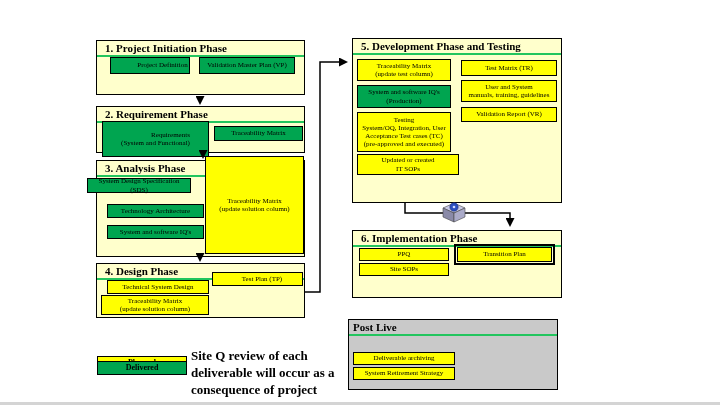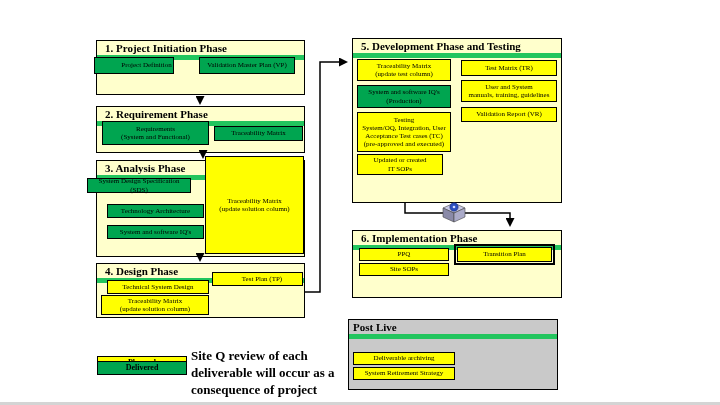--- a/index.html
+++ b/index.html
@@ -3,21 +3,21 @@
 <meta charset="utf-8">
 <style>
   * { margin:0; padding:0; box-sizing:border-box; }
   html,body { background:#ffffff; }
   body { font-family:"Liberation Serif", serif; color:#000; }
   .slide { position:relative; width:720px; height:405px; background:#ffffff; overflow:hidden; }
 
   .panel { position:absolute; background:#FFFFCC; border:1px solid #000; }
   .panel.gray { background:#C9C9C9; }
   .panel-title { font-weight:bold; font-size:11px; line-height:12px; padding:1px 0 1px 8px;
-                 border-bottom:5px solid #22c55e; white-space:nowrap; }
+                 border-bottom:2px solid #22c55e; white-space:nowrap; }
 
   .box { position:absolute; display:flex; align-items:center; justify-content:center;
          text-align:center; font-size:7px; line-height:1.18; border:1px solid #000;
          white-space:pre-line; padding:1px; }
   .delivered { background:#00A550; }
   .planned  { background:#FFFF00; }
   .highlight { outline:2px solid #000; outline-offset:1px; }
 
   .legend-box { font-weight:bold; font-size:8px; white-space:nowrap; }
 
@@ -49,24 +49,24 @@
   <div class="panel" style="left:352px;top:38px;width:210px;height:165px;">
     <div class="panel-title">5. Development Phase and Testing</div>
   </div>
   <div class="panel" style="left:352px;top:230px;width:210px;height:68px;">
     <div class="panel-title">6. Implementation Phase</div>
   </div>
   <div class="panel gray" style="left:348px;top:319px;width:210px;height:71px;">
     <div class="panel-title" style="padding-left:4px;">Post Live</div>
   </div>
 
-  <div class="box delivered" style="left:94px;top:57px;width:80px;height:17px;padding-left:26px;">Project Definition</div>
+  <div class="box delivered" style="left:110px;top:57px;width:80px;height:17px;padding-left:26px;">Project Definition</div>
   <div class="box delivered" style="left:199px;top:57px;width:96px;height:17px;">Validation Master Plan (VP)</div>
 
-  <div class="box delivered" style="left:102px;top:121px;width:107px;height:24px;">Requirements
+  <div class="box delivered" style="left:102px;top:121px;width:107px;height:36px;text-align:right;">Requirements
 (System and Functional)</div>
   <div class="box delivered" style="left:214px;top:126px;width:89px;height:15px;">Traceability Matrix</div>
 
   <div class="box planned" style="left:205px;top:156px;width:99px;height:98px;">Traceability Matrix
 (update solution column)</div>
   <div class="box delivered" style="left:87px;top:178px;width:104px;height:15px;">System Design Specification (SDS)</div>
   <div class="box delivered" style="left:107px;top:204px;width:97px;height:14px;">Technology Architecture</div>
   <div class="box delivered" style="left:107px;top:225px;width:97px;height:14px;">System and software IQ's</div>
 
   <div class="box planned" style="left:107px;top:280px;width:102px;height:14px;">Technical System Design</div>
@@ -79,21 +79,21 @@
   <div class="box planned" style="left:461px;top:60px;width:96px;height:16px;">Test Matrix (TR)</div>
   <div class="box delivered" style="left:357px;top:85px;width:94px;height:23px;">System and software IQ's
 (Production)</div>
   <div class="box planned" style="left:461px;top:80px;width:96px;height:22px;">User and System
 manuals, training, guidelines</div>
   <div class="box planned" style="left:357px;top:112px;width:94px;height:40px;">Testing
 System/OQ, Integration, User
 Acceptance Test cases (TC)
 (pre-approved and executed)</div>
   <div class="box planned" style="left:461px;top:107px;width:96px;height:15px;">Validation Report (VR)</div>
-  <div class="box planned" style="left:357px;top:154px;width:86px;height:21px;">Updated or created
+  <div class="box planned" style="left:357px;top:154px;width:102px;height:21px;">Updated or created
 IT SOPs</div>
 
   <div class="box planned" style="left:359px;top:248px;width:90px;height:13px;">PPQ</div>
   <div class="box planned highlight" style="left:457px;top:247px;width:95px;height:15px;">Transition Plan</div>
   <div class="box planned" style="left:359px;top:263px;width:90px;height:13px;">Site SOPs</div>
 
   <div class="box planned" style="left:353px;top:352px;width:102px;height:13px;">Deliverable archiving</div>
   <div class="box planned" style="left:353px;top:367px;width:102px;height:13px;">System Retirement Strategy</div>
 
   <div class="box planned legend-box" style="left:97px;top:356px;width:90px;height:14px;">Planned</div>

